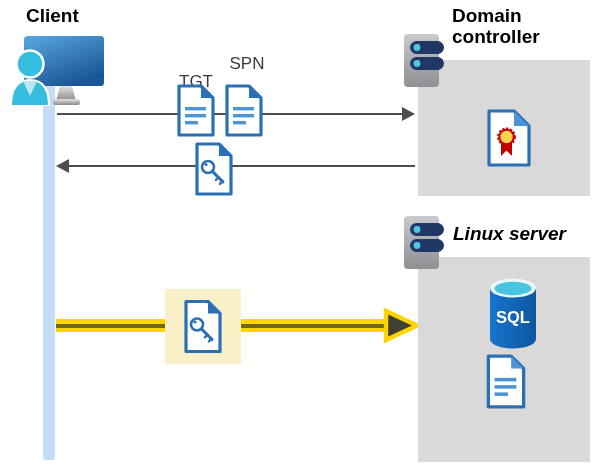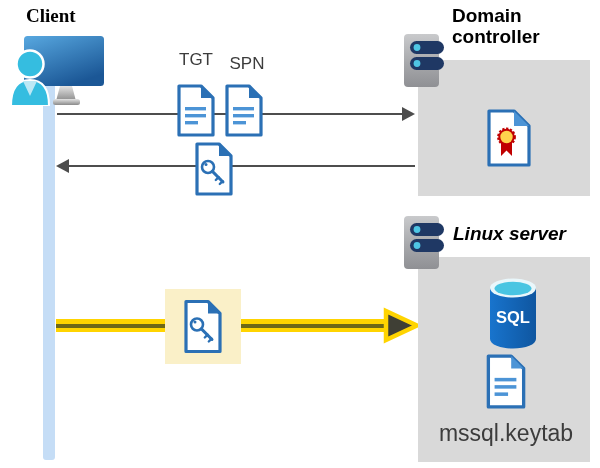--- a/index.html
+++ b/index.html
@@ -58,32 +58,32 @@
   <div class="abs yellow-shaft" style="left:56px;top:319px;width:336px;">
     <div class="core"></div>
   </div>
   <svg class="abs" style="left:383px;top:307px;" width="36" height="37" viewBox="0 0 36 37">
     <polygon points="3,4 34,18.5 3,33" fill="#3f3f35" stroke="#ffd400" stroke-width="4.5" stroke-linejoin="miter"></polygon>
   </svg>
 
   <div class="abs panel" style="left:418px;top:60px;width:172px;height:136px;"></div>
   <div class="abs panel" style="left:418px;top:257px;width:172px;height:205px;"></div>
 
-  <div class="abs node-label" style="left:26px;top:5px;font-family:Liberation Serif, serif;">Client</div>
+  <div class="abs node-label" style="left:26px;top:5px;">Client</div>
 
   <svg class="abs" style="left:8px;top:28px;" width="98" height="78" viewBox="0 0 98 78">
     <rect x="16" y="8" width="80" height="50" rx="3.5" fill="url(#monG)"></rect>
     <path d="M52 58 L64 58 L68 73 L48 73 Z" fill="url(#standG)"></path>
     <rect x="45" y="71" width="27" height="6" rx="2.5" fill="url(#standG)"></rect>
     <path d="M3 78 Q3 52 22 52 Q41 52 41 78 Z" fill="#35bde0" stroke="#ffffff" stroke-width="2"></path>
     <path d="M15 53 L22 68 L29 53 Z" fill="#bce8f5"></path>
     <circle cx="22" cy="36" r="13.5" fill="#35bde0" stroke="#ffffff" stroke-width="2.5"></circle>
   </svg>
 
-  <div class="abs small-label" style="left:176px;top:50px;width:40px;">TGT</div>
+  <div class="abs small-label" style="left:176px;top:72px;width:40px;">TGT</div>
   <div class="abs small-label" style="left:227px;top:54px;width:40px;">SPN</div>
 
   <svg class="abs" style="left:176px;top:84px;" width="40" height="53" viewBox="0 0 40 53">
     <path d="M3 2 H25 L37 14 V51 H3 Z" fill="#ffffff" stroke="#2b70b5" stroke-width="3.2" stroke-linejoin="round"></path>
     <path d="M25 2 V14 H37 Z" fill="#2b70b5"></path>
     <rect x="9" y="23" width="21" height="3.4" fill="#4c94d6"></rect>
     <rect x="9" y="30" width="21" height="3.4" fill="#4c94d6"></rect>
     <rect x="9" y="37" width="13" height="3.4" fill="#4c94d6"></rect>
   </svg>
 
@@ -141,21 +141,20 @@
   </svg>
 
   <svg class="abs" style="left:485px;top:354px;" width="42" height="55" viewBox="0 0 40 53">
     <path d="M3 2 H25 L37 14 V51 H3 Z" fill="#ffffff" stroke="#2b70b5" stroke-width="3.2" stroke-linejoin="round"></path>
     <path d="M25 2 V14 H37 Z" fill="#4c94d6"></path>
     <rect x="9" y="23" width="21" height="3.4" fill="#4c94d6"></rect>
     <rect x="9" y="30" width="21" height="3.4" fill="#4c94d6"></rect>
     <rect x="9" y="37" width="13" height="3.4" fill="#4c94d6"></rect>
   </svg>
 
-  <div class="abs keytab-label" style="left:418px;top:420px;width:176px;">mssql.keytab</div>
 
   <div class="abs hl-box" style="left:165px;top:289px;width:76px;height:75px;"></div>
 
   <svg class="abs" style="left:183px;top:299px;" width="40" height="55" viewBox="0 0 40 54">
     <path d="M3 2 H25 L37 14 V52 H3 Z" fill="#ffffff" stroke="#2b70b5" stroke-width="3.2" stroke-linejoin="round"></path>
     <path d="M25 2 V14 H37 Z" fill="#2b70b5"></path>
     <circle cx="14" cy="25" r="6" fill="none" stroke="#2b70b5" stroke-width="2.6"></circle>
     <circle cx="12" cy="22.5" r="1.5" fill="#2b70b5"></circle>
     <path d="M18.4 29.4 L29 40" stroke="#2b70b5" stroke-width="3" stroke-linecap="round"></path>
     <path d="M24.6 35.2 L21.8 38" stroke="#2b70b5" stroke-width="2.4" stroke-linecap="round"></path>

